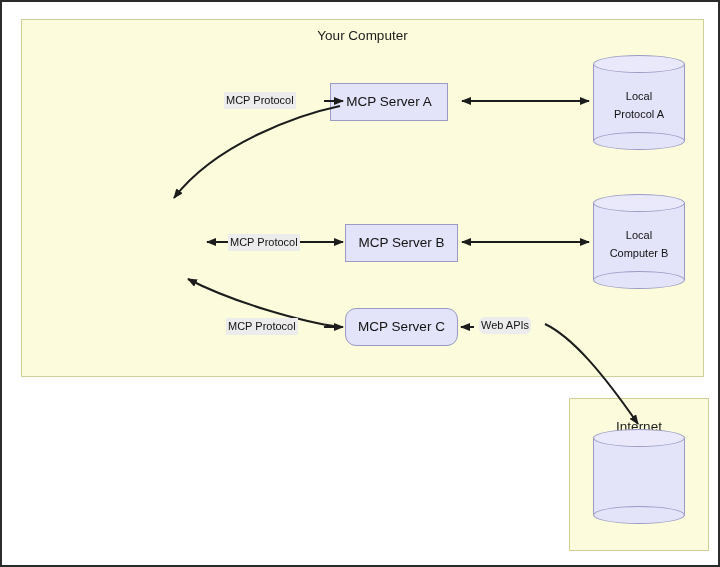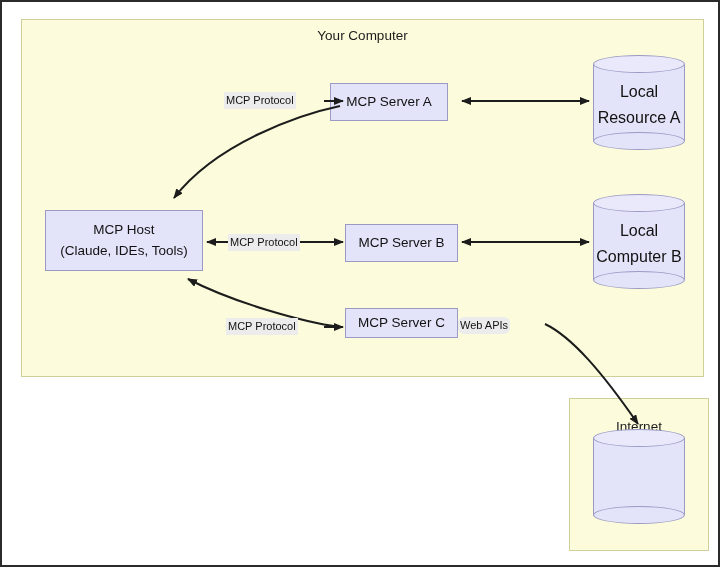--- a/index.html
+++ b/index.html
@@ -71,21 +71,21 @@
     align-items: center;
     justify-content: center;
     color: #121212;
     font-size: 13.5px;
     line-height: 1.55;
     white-space: nowrap;
   }
   #node-host       { left: 43px;  top: 208px; width: 158px; height: 61px; }
   #node-server-a   { left: 328px; top: 81px;  width: 118px; height: 38px; }
   #node-server-b   { left: 343px; top: 222px; width: 113px; height: 38px; text-align: center; }
-  #node-server-c   { left: 343px; top: 306px; width: 113px; height: 30px; }
+  #node-server-c   { left: 343px; top: 306px; width: 113px; height: 38px; border-radius: 11px; }
   
   .cylinder {
     position: absolute;
     width: 92px;
     height: 95px;
   }
   #store-a { left: 591px; top: 53px; }
   #store-b { left: 591px; top: 192px; }
   #store-c { left: 591px; top: 427px; }
   .cyl-body {
@@ -124,41 +124,41 @@
   .cyl-label {
     position: absolute;
     left: 0;
     top: 18px;
     width: 92px;
     height: 64px;
     display: flex;
     flex-direction: column;
     align-items: center;
     justify-content: center;
-    font-size: 16px;
+    font-size: 11px;
     line-height: 1.65;
     color: #121212;
     white-space: nowrap;
     z-index: 2;
   }
   
   .edge-label {
     position: absolute;
     background: #ececec;
     color: #121212;
     font-size: 11px;
     line-height: 15px;
     padding: 1px 2px;
     white-space: nowrap;
     z-index: 3;
   }
   #label-proto-a { left: 222px; top: 90px; }
   #label-proto-b { left: 226px; top: 232px; }
   #label-proto-c { left: 224px; top: 316px; }
-  #label-web-apis { left: 456px; top: 315px; border-radius: 6px; }
+  #label-web-apis { left: 477px; top: 315px; border-radius: 6px; }
   svg.edges {
     position: absolute;
     left: 0;
     top: 0;
     width: 720px;
     height: 567px;
     overflow: visible;
     z-index: 2;
   }
 </style>
@@ -195,44 +195,40 @@
 
       <line x1="460" y1="240" x2="587" y2="240" stroke="#1c1c1c" stroke-width="2" marker-start="url(#arrowStart)" marker-end="url(#arrowEnd)"></line>
 
       <path d="M 338,325 C 300,320 230,300 186,277" fill="none" stroke="#1c1c1c" stroke-width="2" marker-end="url(#arrowEnd)"></path>
       <line x1="322" y1="325" x2="341" y2="325" stroke="#1c1c1c" stroke-width="2" marker-end="url(#arrowEnd)"></line>
 
       <line x1="472" y1="325" x2="459" y2="325" stroke="#1c1c1c" stroke-width="2" marker-end="url(#arrowEnd)"></line>
       <path d="M 543,322 C 570,335 600,370 636,422" fill="none" stroke="#1c1c1c" stroke-width="2" marker-end="url(#arrowEnd)"></path>
     </svg>
 
-    <div class="node-box" id="node-host">
-      <span>MCP Host</span>
-      <span>(Claude, IDEs, Tools)</span>
-    </div>
 
     <div class="node-box" id="node-server-a">
       <span>MCP Server A</span>
     </div>
 
     <div class="node-box" id="node-server-b">
       <span>MCP Server B</span>
     </div>
 
     <div class="node-box" id="node-server-c">
       <span>MCP Server C</span>
     </div>
 
     <div class="cylinder" id="store-a">
       <div class="cyl-body"></div>
       <div class="cyl-bottom"></div>
       <div class="cyl-top"></div>
       <div class="cyl-label">
         <span>Local</span>
-        <span>Resource A</span>
+        <span>Protocol A</span>
       </div>
     </div>
 
     <div class="cylinder" id="store-b">
       <div class="cyl-body"></div>
       <div class="cyl-bottom"></div>
       <div class="cyl-top"></div>
       <div class="cyl-label">
         <span>Local</span>
         <span>Computer B</span>

